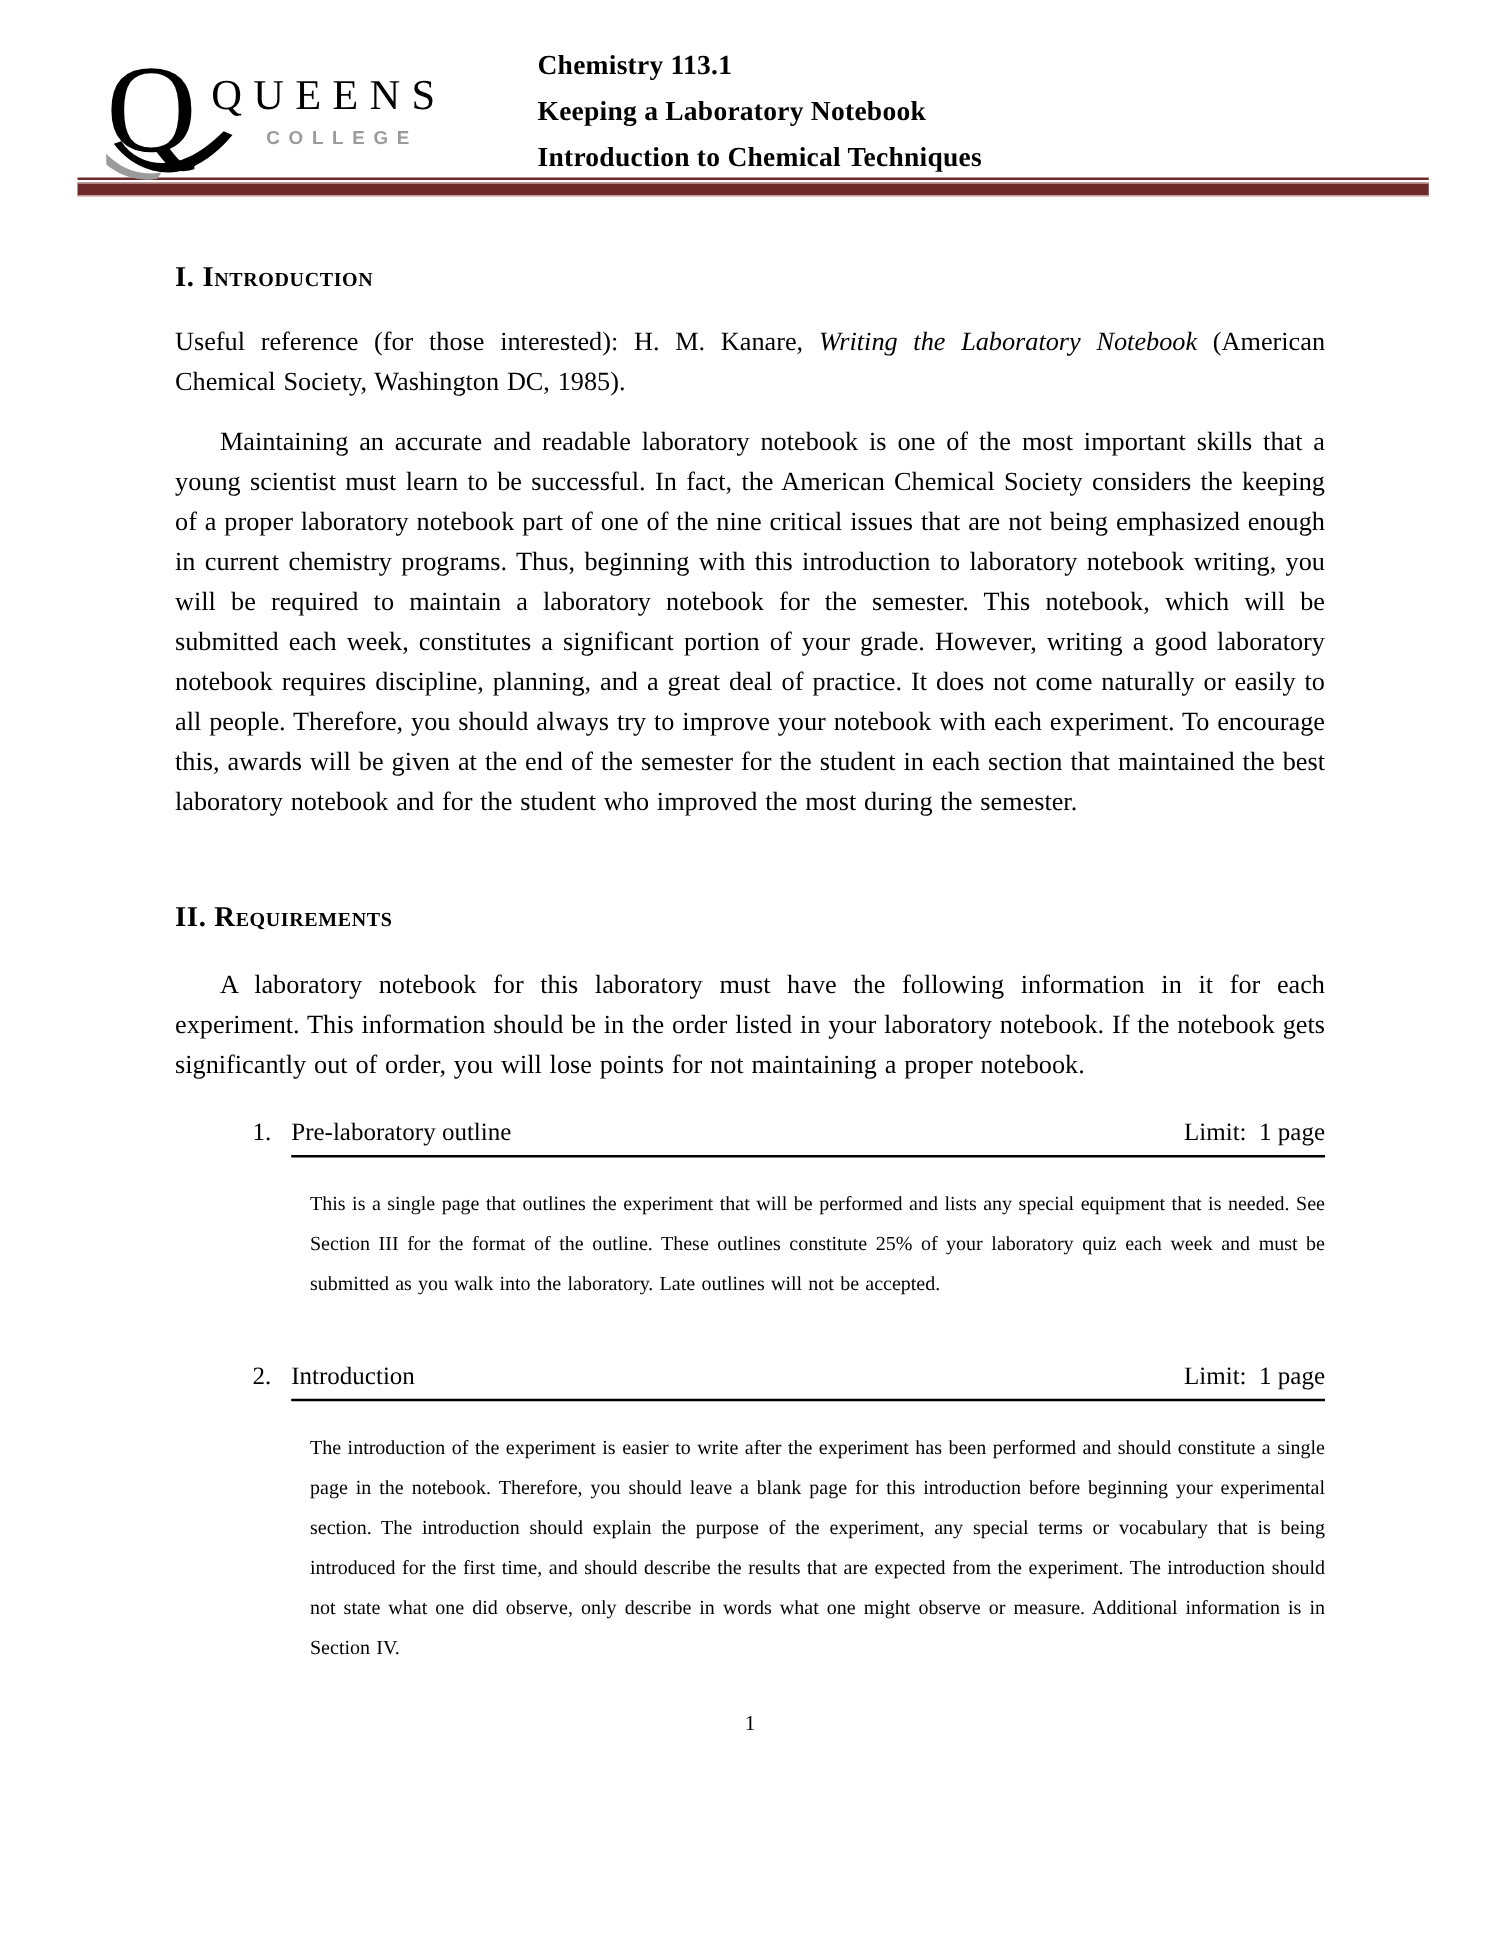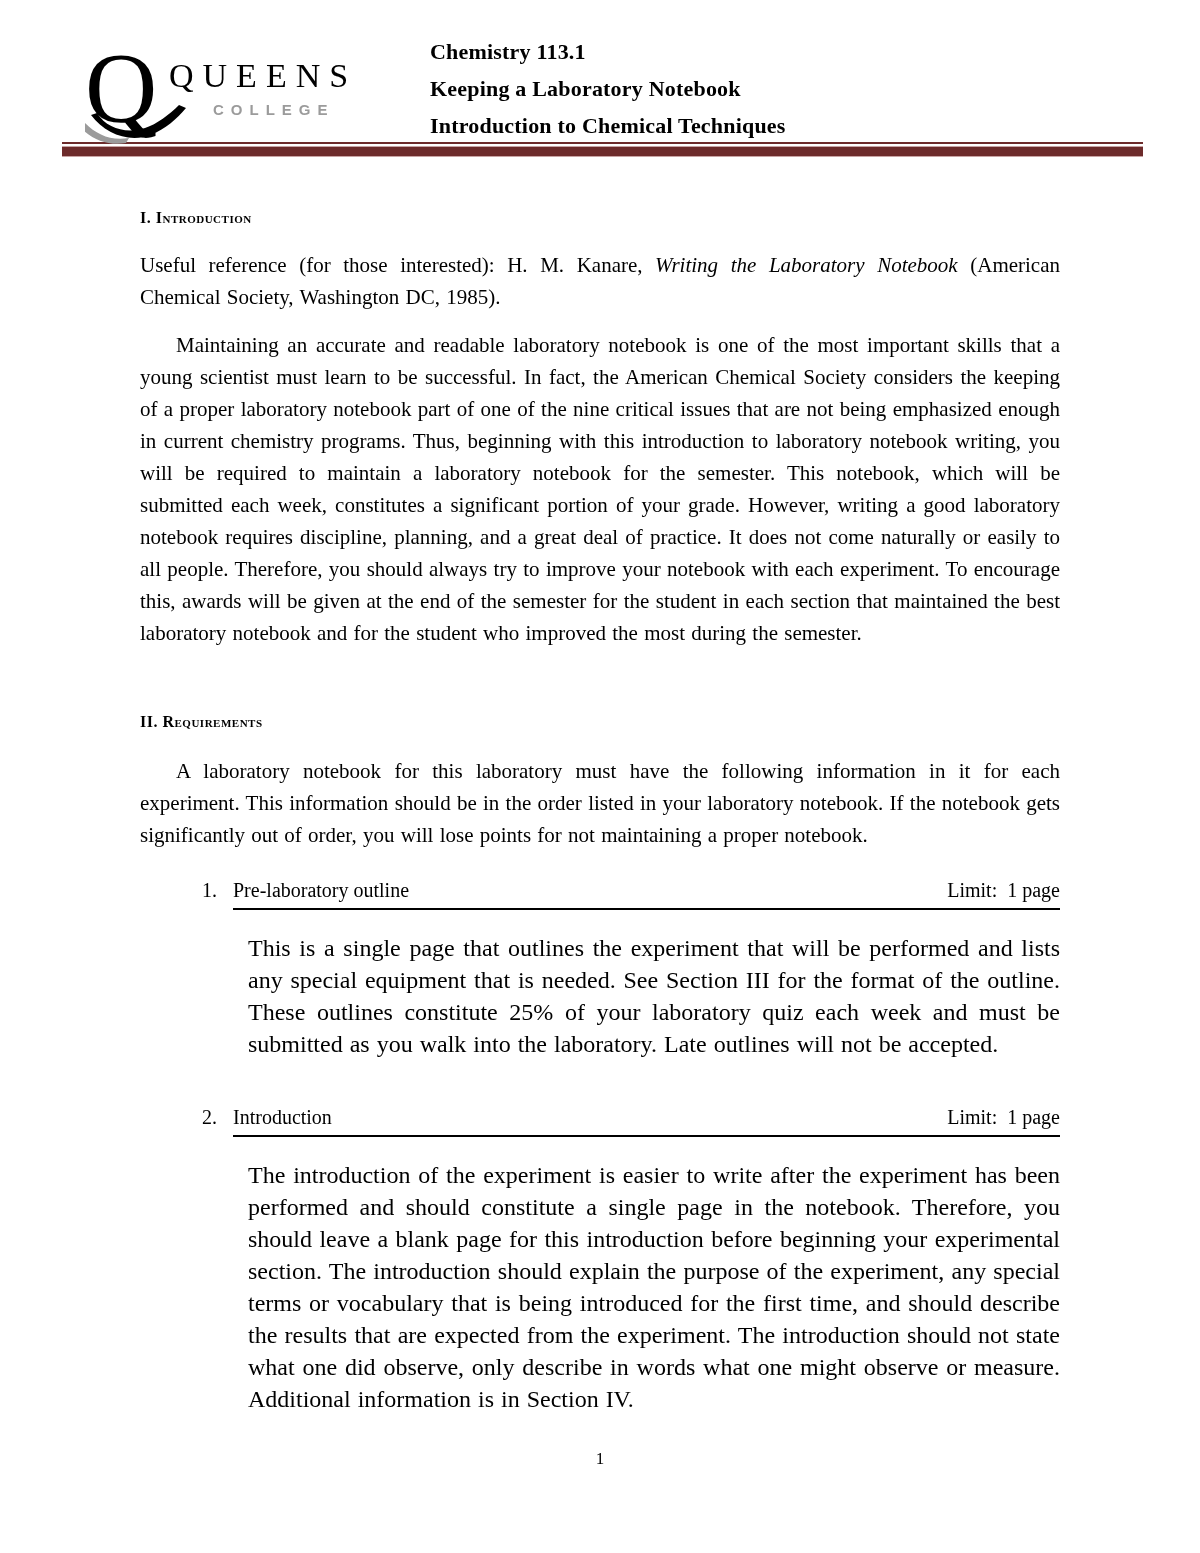--- a/index.html
+++ b/index.html
@@ -26,21 +26,21 @@
   .rule-bar {
     height: 9px; background: #6d2b2b;
     border-top: 1px solid #c9a3a3; border-bottom: 1px solid #c9a3a3;
   }
 
   
   .content { padding: 0 140px; }
 
   .section-heading {
     font-weight: bold;
-    font-size: 16px;
+    font-size: 23px;
     font-variant-caps: small-caps;
     letter-spacing: 0.5px;
     margin: 0;
   }
   .heading-1 { margin-top: 52px; }
   .heading-2 { margin-top: 64px; }
 
   .para {
     font-size: 21px;
     line-height: 32px;
@@ -71,21 +71,21 @@
     justify-content: space-between;
     border-bottom: 2px solid #000000;
     padding-bottom: 5px;
     gap: 44px;
   }
   .item-limit { white-space: pre; margin-left: 24px; }
 
   .item-body {
     margin-left: 108px;
     margin-top: 22px;
-    font-size: 24px;
+    font-size: 16px;
     line-height: 32px;
     text-align: justify;
     word-spacing: 1px;
   }
 
   
   .footer {
     margin-top: 34px;
     text-align: center;
     font-size: 17px;

